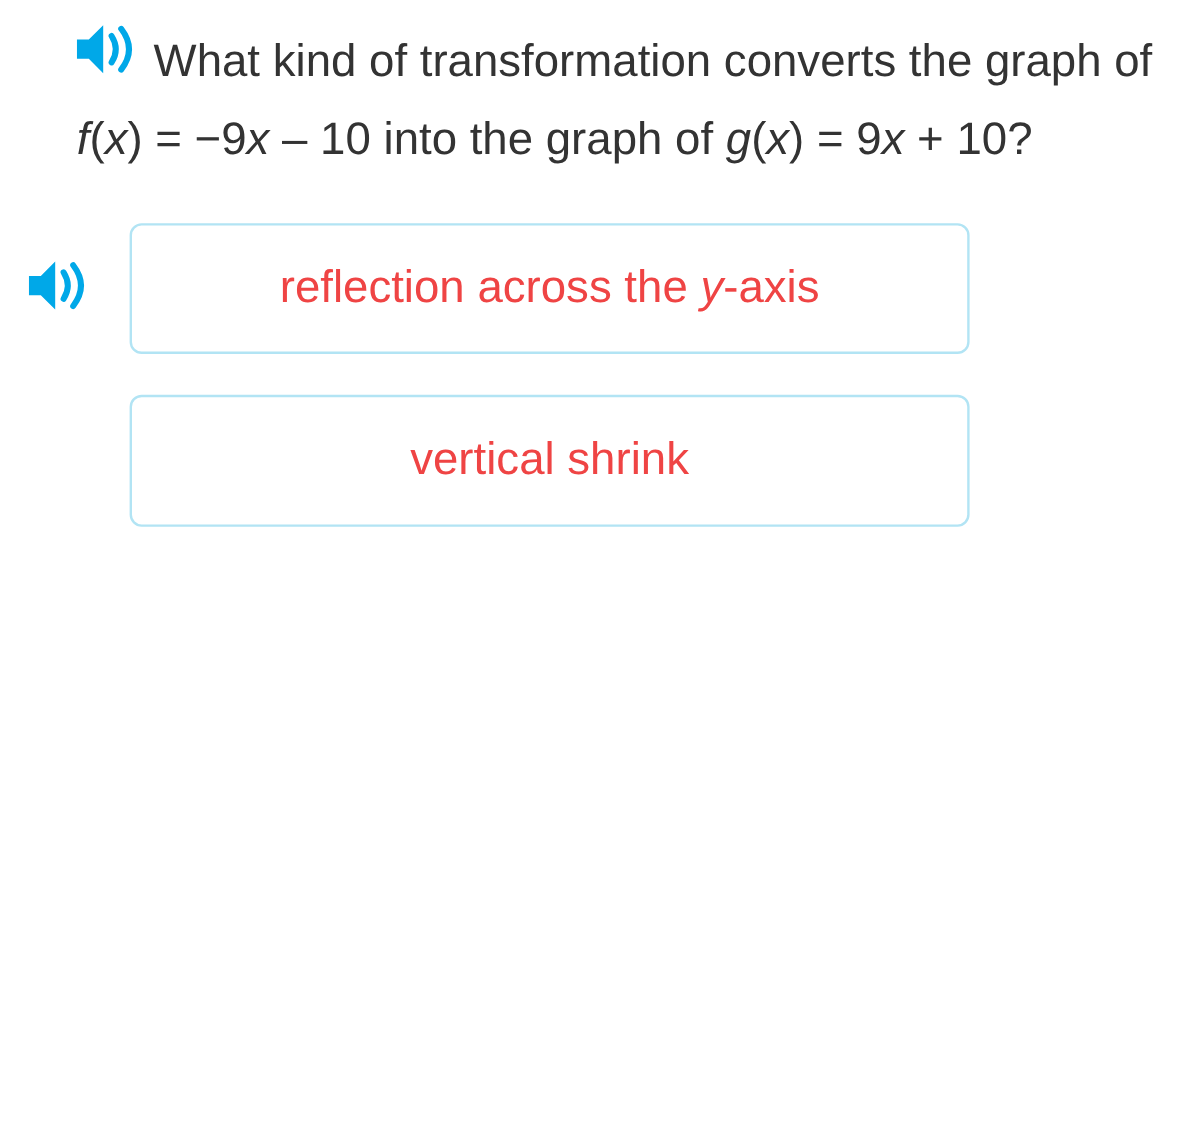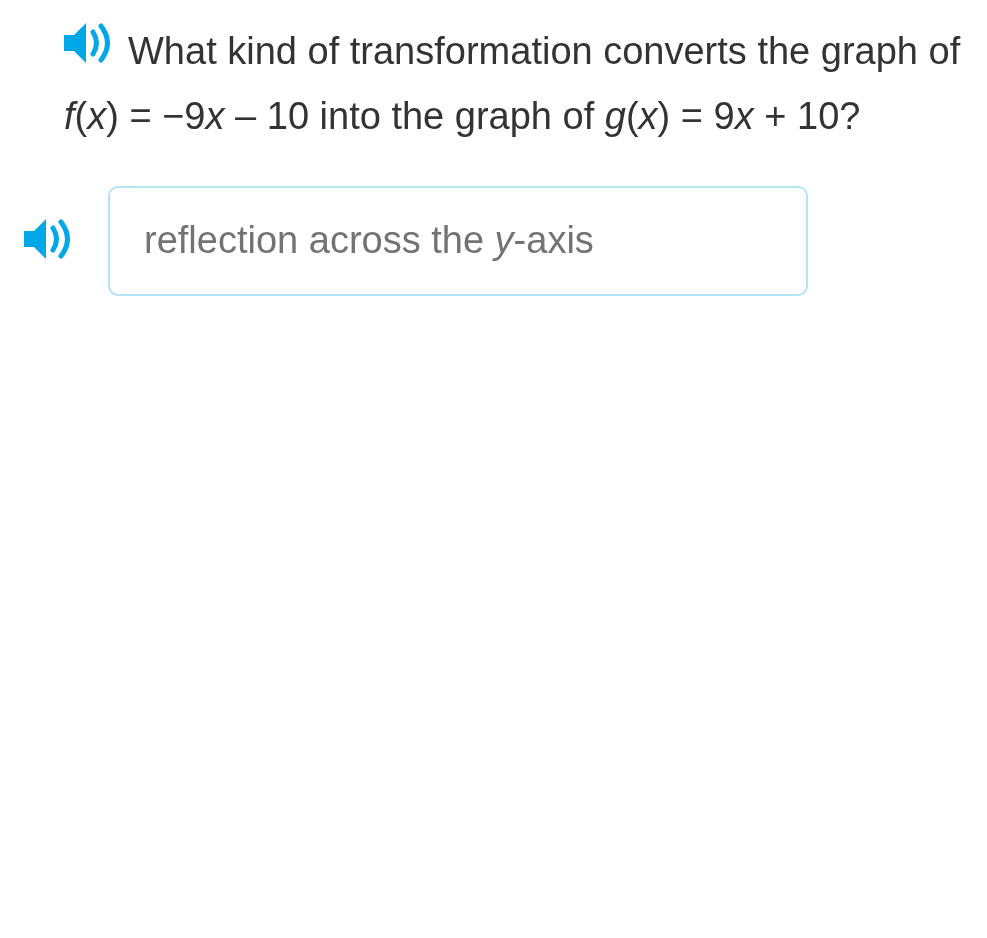--- a/index.html
+++ b/index.html
@@ -47,22 +47,22 @@
   }
   .option-btn {
     flex: 0 0 auto;
     width: 700px;
     border: 2px solid #b2e4f4;
     border-radius: 10px;
     background: #fff;
     padding: 30px 34px;
     font-size: 38px;
     font-family: inherit;
-    color: #737373;
-    text-align: left;
+    color: #ef4444;
+    text-align: center;
     cursor: pointer;
     line-height: 1.2;
   }
   .it { font-style: italic; }
 </style>
 </head>
 <body>
 
 <div class="question-block">
   <p class="question-text">
@@ -80,13 +80,17 @@
 <div class="option-row">
       <div class="speaker-col">
         <span><svg width="52" height="44" viewBox="0 0 52 44">
             <path d="M0 14 L10 14 L22 2 L22 42 L10 30 L0 30 Z" fill="#00a8e8"></path>
             <path d="M29 11 Q36 22 29 33" stroke="#00a8e8" stroke-width="5" fill="none" stroke-linecap="round"></path>
             <path d="M37 5 Q50 22 37 39" stroke="#00a8e8" stroke-width="5" fill="none" stroke-linecap="round"></path>
           </svg></span>
       </div>
       <button class="option-btn"><span>reflection across the </span><span class="it">y</span><span>-axis</span></button>
     </div>
+    <div class="option-row">
+      <div class="speaker-col"></div>
+      <button class="option-btn"><span>vertical shrink</span></button>
+    </div>
   </div>
 
 </body></html>

